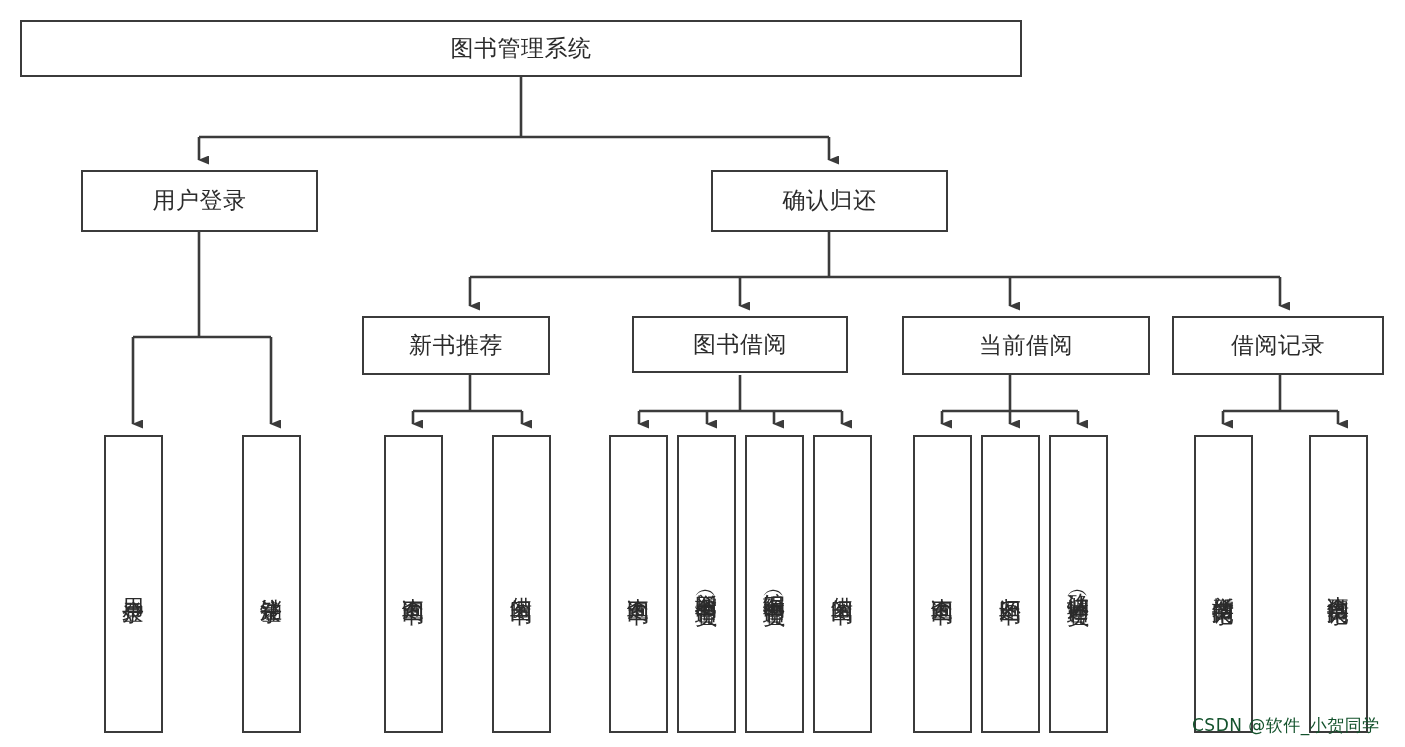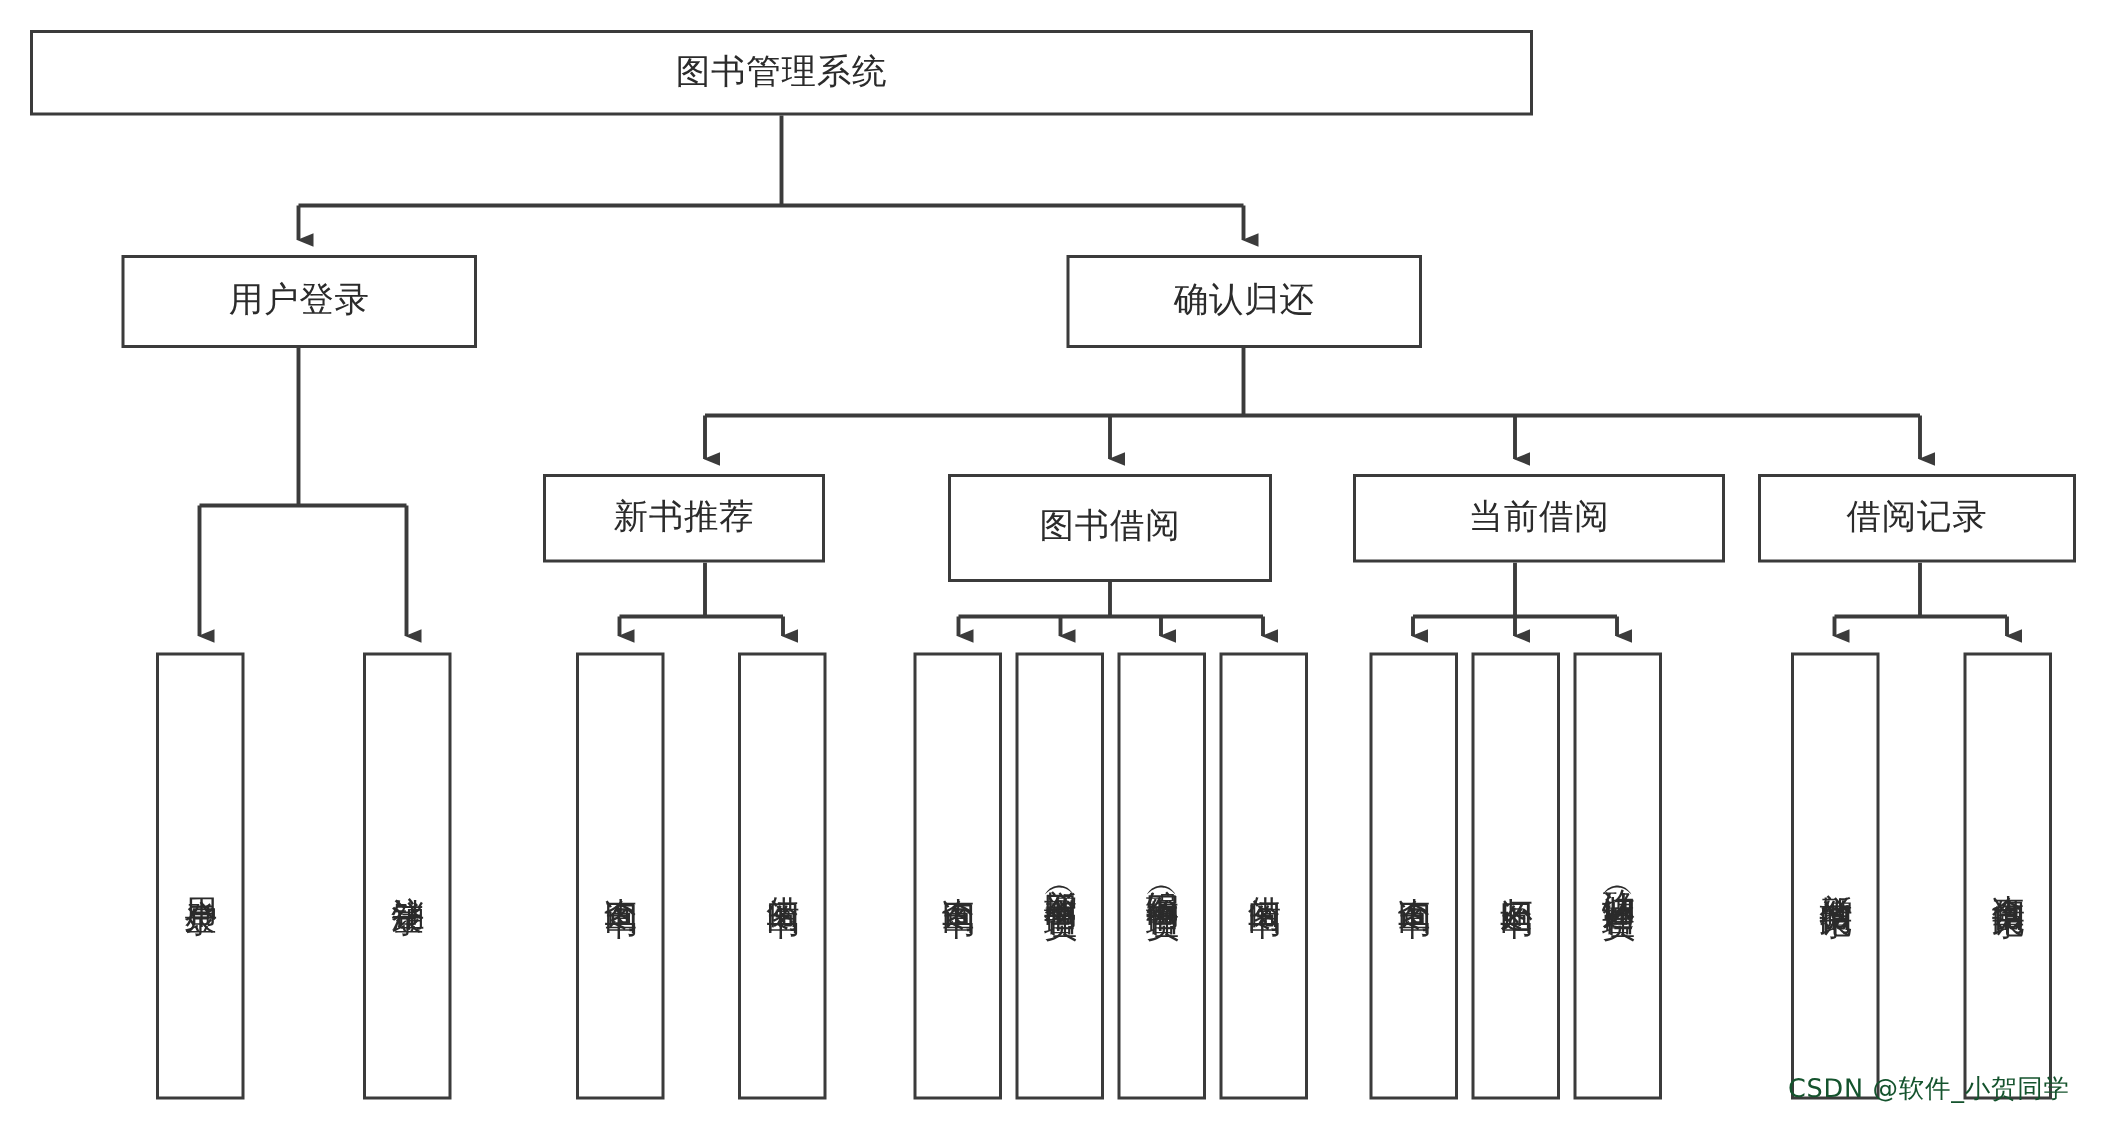--- a/index.html
+++ b/index.html
@@ -137,21 +137,21 @@
   <div class="node horiz" style="left:81px; top:170px; width:237px; height:62px;">
     <span class="node-label">用户登录</span>
   </div>
   <div class="node horiz" style="left:711px; top:170px; width:237px; height:62px;">
     <span class="node-label">确认归还</span>
   </div>
 
   <div class="node horiz" style="left:362px; top:316px; width:188px; height:59px;">
     <span class="node-label">新书推荐</span>
   </div>
-  <div class="node horiz" style="left:632px; top:316px; width:216px; height:72px;">
+  <div class="node horiz" style="left:632px; top:316px; width:216px; height:57px;">
     <span class="node-label">图书借阅</span>
   </div>
   <div class="node horiz" style="left:902px; top:316px; width:248px; height:59px;">
     <span class="node-label">当前借阅</span>
   </div>
   <div class="node horiz" style="left:1172px; top:316px; width:212px; height:59px;">
     <span class="node-label">借阅记录</span>
   </div>
 
   <div class="node vert" style="left:104px; top:435px; width:59px; height:298px;">

